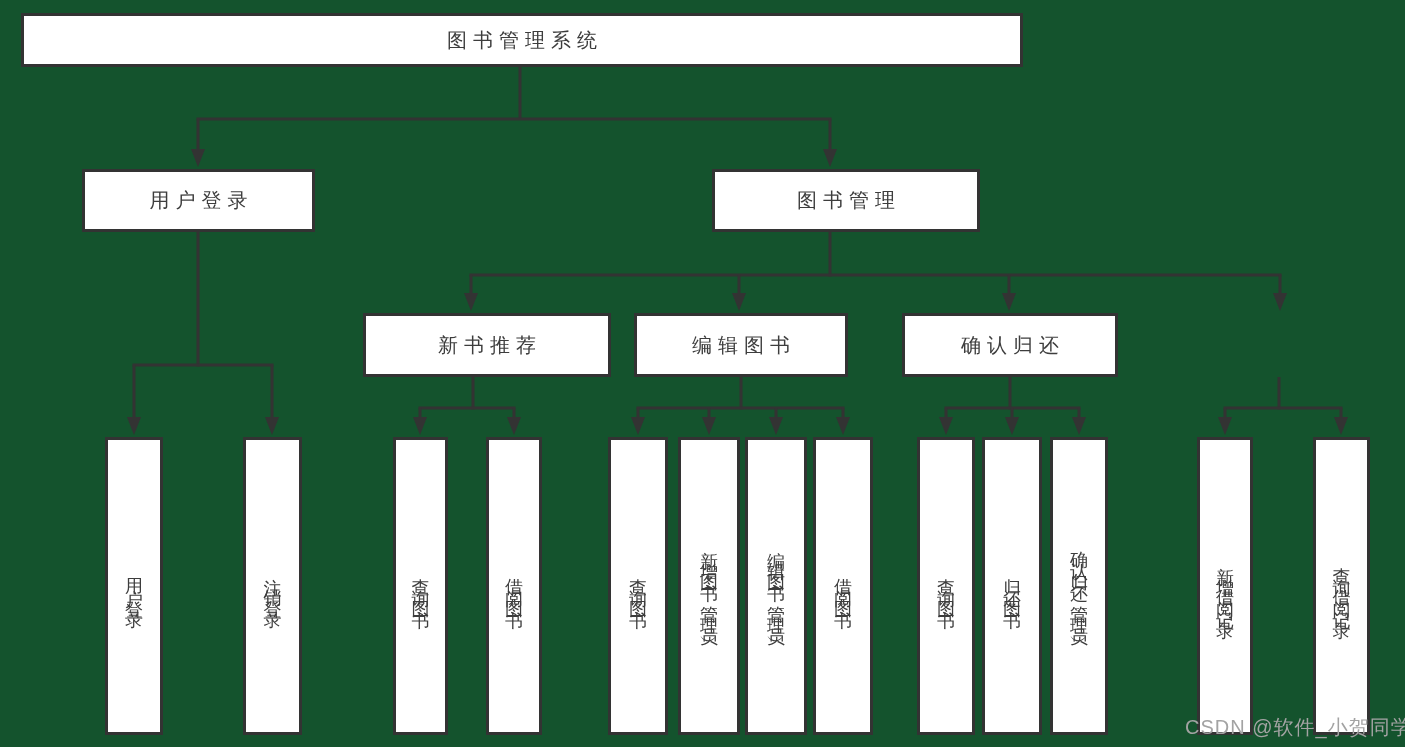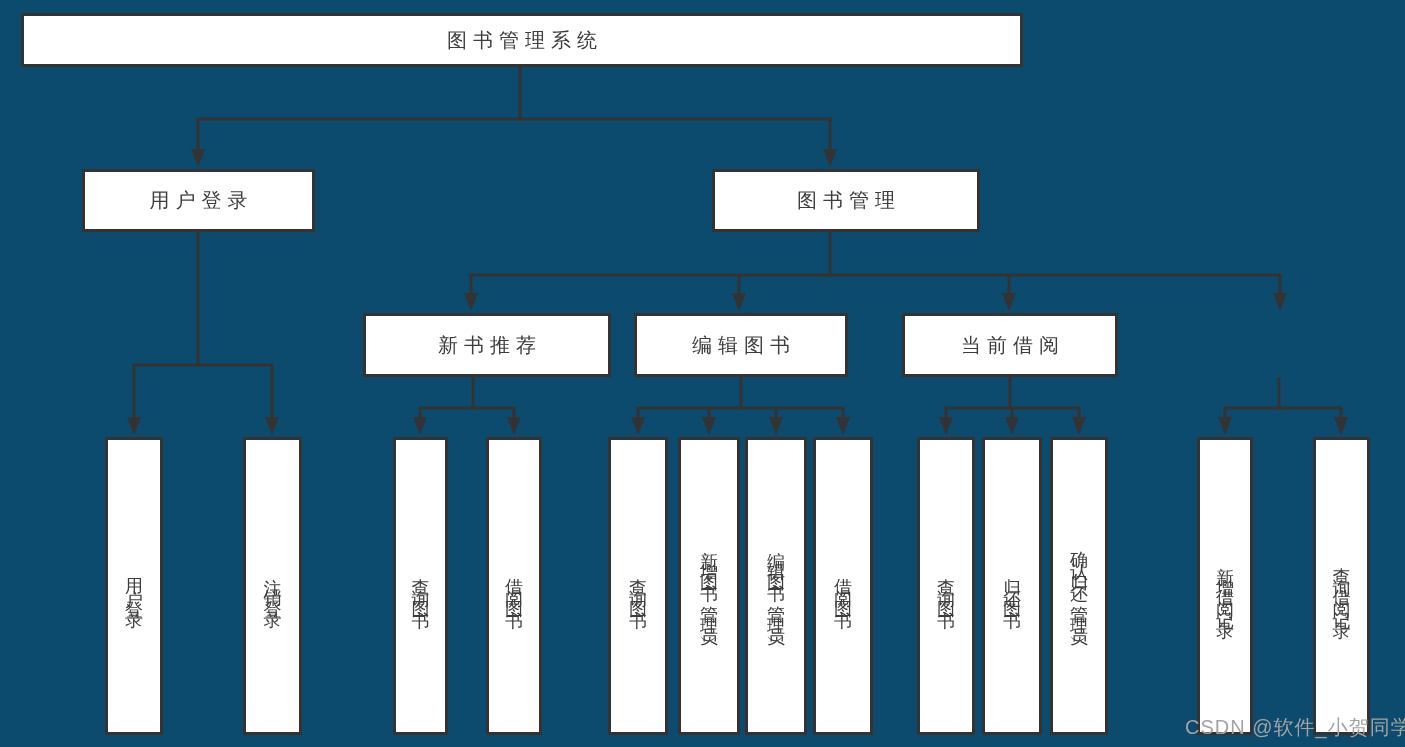--- a/index.html
+++ b/index.html
@@ -5,21 +5,21 @@
   html, body {
     margin: 0;
     padding: 0;
     background: #ffffff;
     font-family: "Liberation Sans", "DejaVu Sans", sans-serif;
   }
   .canvas {
     position: relative;
     width: 1405px;
     height: 747px;
-    background: #0c4a6e;
+    background: #14532d;
     overflow: hidden;
     text-align: center;
   }
   .wires {
     position: absolute;
     left: 0; top: 0;
     z-index: 1;
   }
   .node {
     position: absolute;
@@ -123,21 +123,21 @@
     <span>图书管理</span>
   </div>
 
   <div class="node h" style="left:363px;top:313px;width:248px;height:64px">
     <span>新书推荐</span>
   </div>
   <div class="node h" style="left:634px;top:313px;width:214px;height:64px">
     <span>编辑图书</span>
   </div>
   <div class="node h" style="left:902px;top:313px;width:216px;height:64px">
-    <span>当前借阅</span>
+    <span>确认归还</span>
   </div>
 
   <div class="node v" style="left:105px;top:437px;width:58px;height:298px">
     <span>用户登录</span>
   </div>
   <div class="node v" style="left:243px;top:437px;width:59px;height:298px">
     <span>注销登录</span>
   </div>
 
   <div class="node v" style="left:393px;top:437px;width:55px;height:298px">

